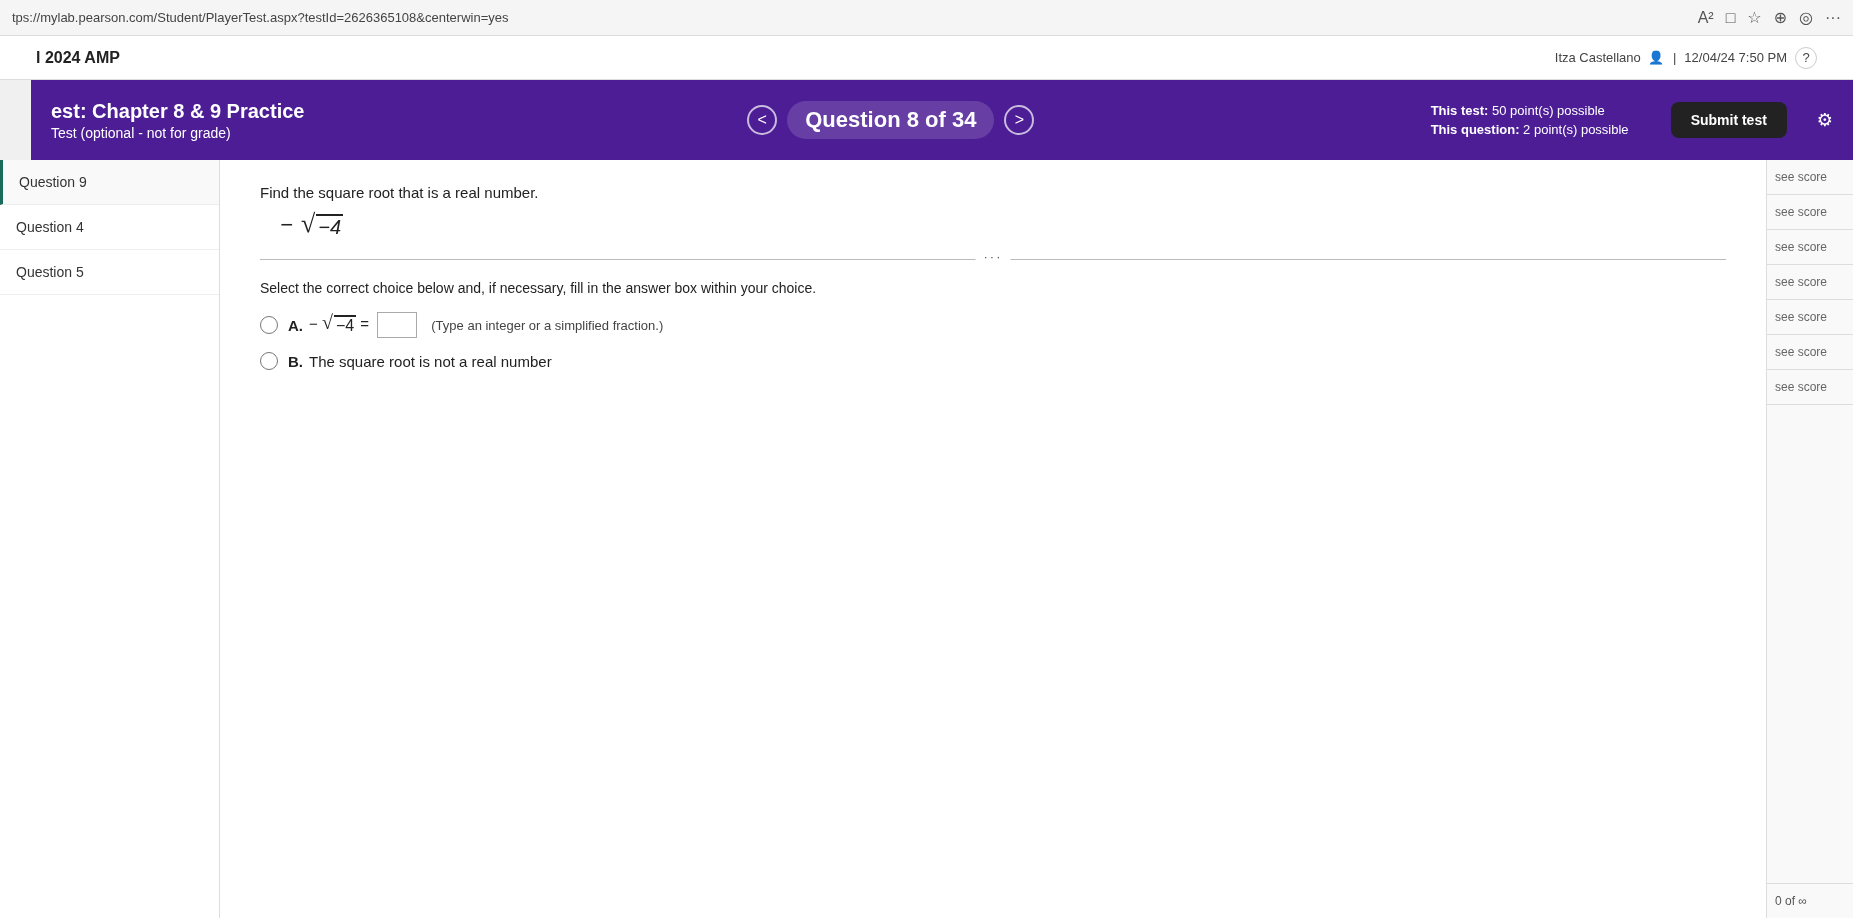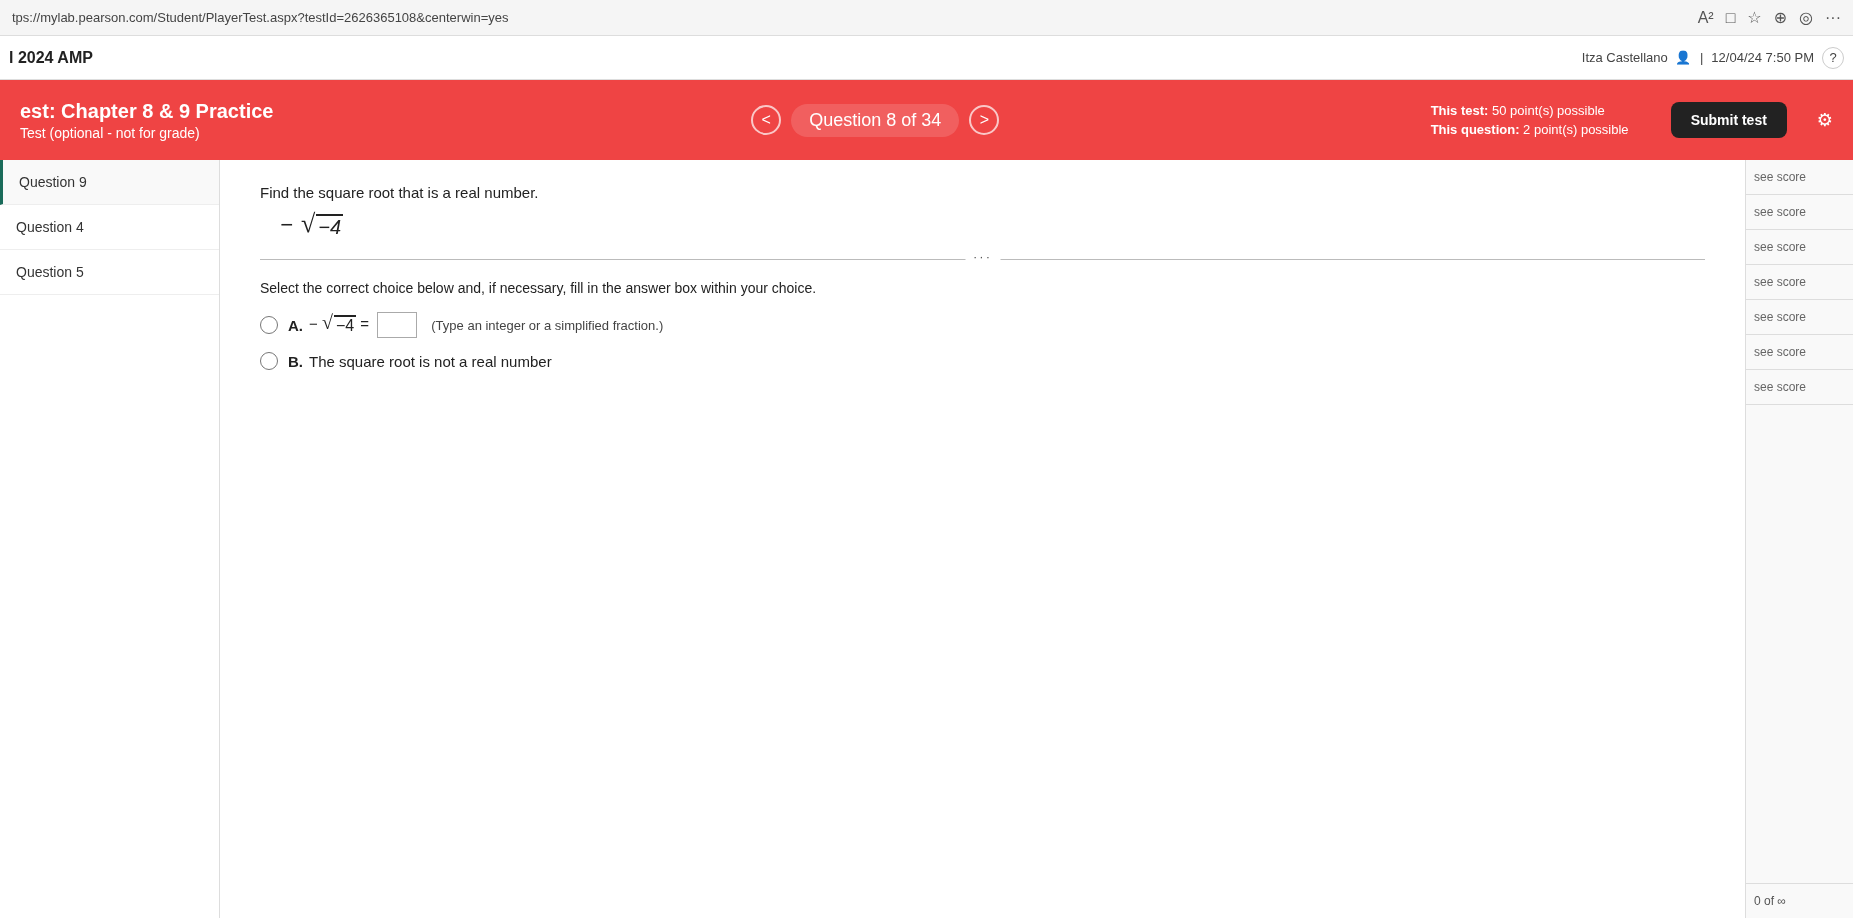--- a/index.html
+++ b/index.html
@@ -17,38 +17,39 @@
       height: 36px;
       gap: 22px;
     }
     .browser-bar .url { flex: 1; }
     .browser-bar .browser-icons { display: flex; gap: 12px; align-items: center; font-size: 16px; color: #555; }
 
     
     .app-header {
       background: #fff;
       border-bottom: 1px solid #ddd;
-      padding: 8px 9px;
+      padding: 8px 36px;
       display: flex;
       align-items: center;
       justify-content: space-between;
       height: 44px;
     }
     .app-header .app-title { font-size: 16px; font-weight: bold; color: #222; }
     .app-header .user-info { font-size: 13px; color: #444; display: flex; align-items: center; gap: 8px; }
 
     
     .test-header {
-      background: #ef4444;
+      background: #4c1d95;
       color: white;
       display: flex;
       align-items: center;
       padding: 12px 20px;
       gap: 20px;
       min-height: 80px;
+      margin-left: 31px;
     }
     .test-title-block { flex: 0 0 300px; }
     .test-title-block .test-name { font-size: 20px; font-weight: bold; }
     .test-title-block .test-subtitle { font-size: 14px; margin-top: 2px; }
 
     .question-nav {
       display: flex;
       align-items: center;
       gap: 10px;
       flex: 1;
@@ -62,22 +63,22 @@
       width: 30px;
       height: 30px;
       font-size: 16px;
       cursor: pointer;
       display: flex; align-items: center; justify-content: center;
     }
     .question-label {
       background: rgba(255,255,255,0.15);
       border-radius: 20px;
       padding: 6px 18px;
-      font-size: 18px;
-      font-weight: normal;
+      font-size: 22px;
+      font-weight: bold;
       color: white;
     }
 
     .test-info-block {
       flex: 0 0 220px;
       font-size: 13px;
       line-height: 1.5;
     }
     .test-info-block strong { font-weight: bold; }
 
@@ -131,21 +132,21 @@
       cursor: pointer;
       color: #333;
     }
     .sidebar-item-active {
       border-left: 3px solid #1a6b5a;
       background: #f9f9f9;
     }
 
     
     .score-panel {
-      width: 108px;
+      width: 87px;
       background: #f9f9f9;
       border-left: 1px solid #ddd;
       display: flex;
       flex-direction: column;
       overflow-y: auto;
     }
     .score-item {
       padding: 10px 8px;
       border-bottom: 1px solid #ddd;
       font-size: 12px;

